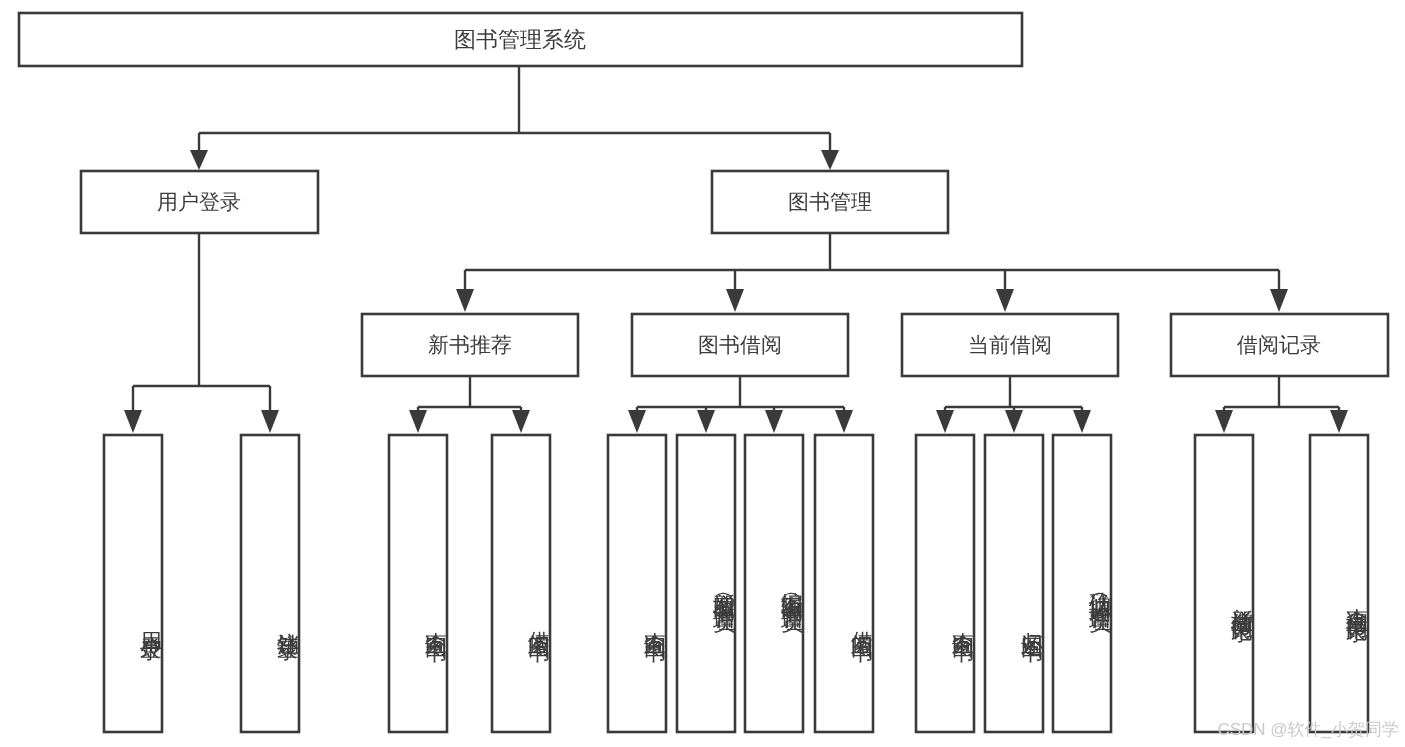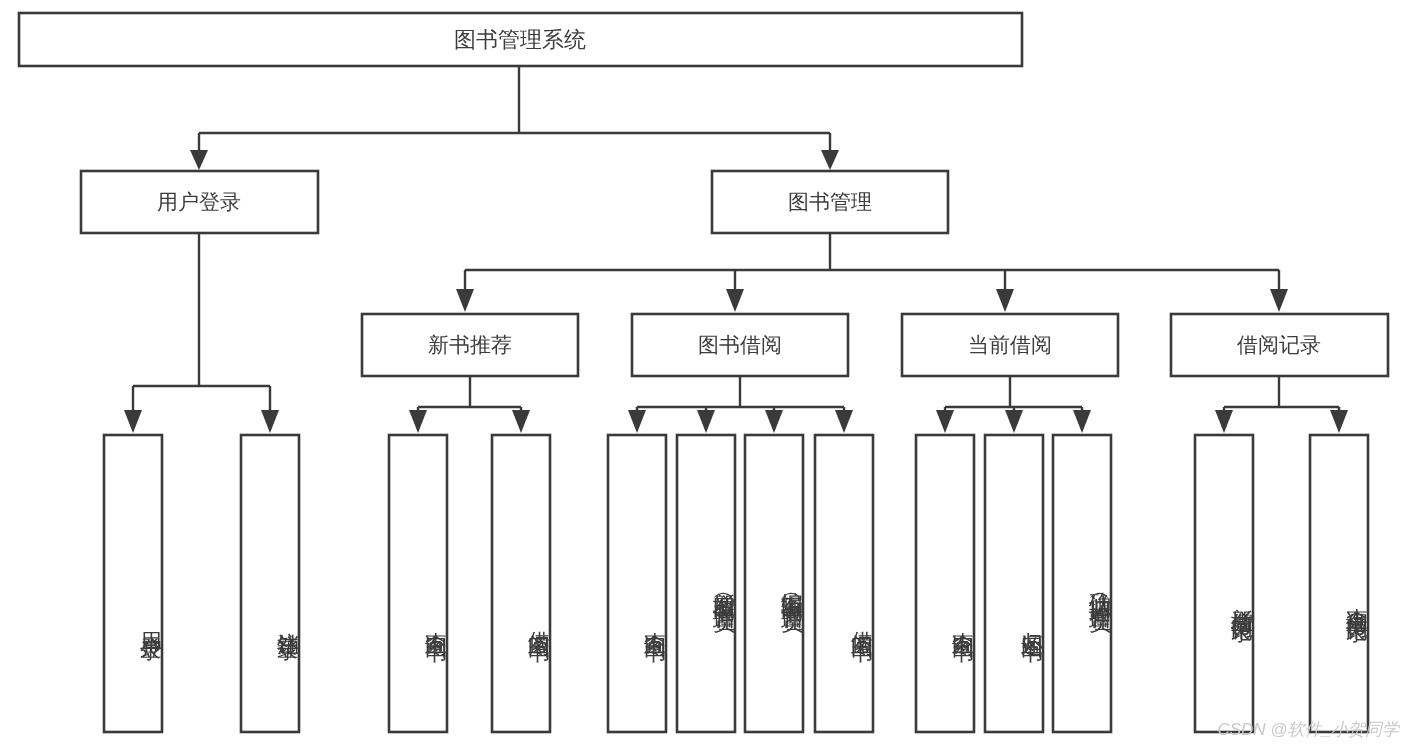--- a/index.html
+++ b/index.html
@@ -69,21 +69,20 @@
   }
   .watermark {
     position: absolute;
     right: 6px;
     bottom: 6px;
     font-family: "Liberation Sans", "DejaVu Sans", sans-serif;
     font-size: 17px;
     color: #c9c9c9;
     white-space: nowrap;
     pointer-events: none;
-    font-style: italic;
   }
 </style>
 </head>
 <body>
 
 <div id="diagram-root">
 
   <svg id="flow-svg" viewBox="0 0 1405 747">
 
     <g>

